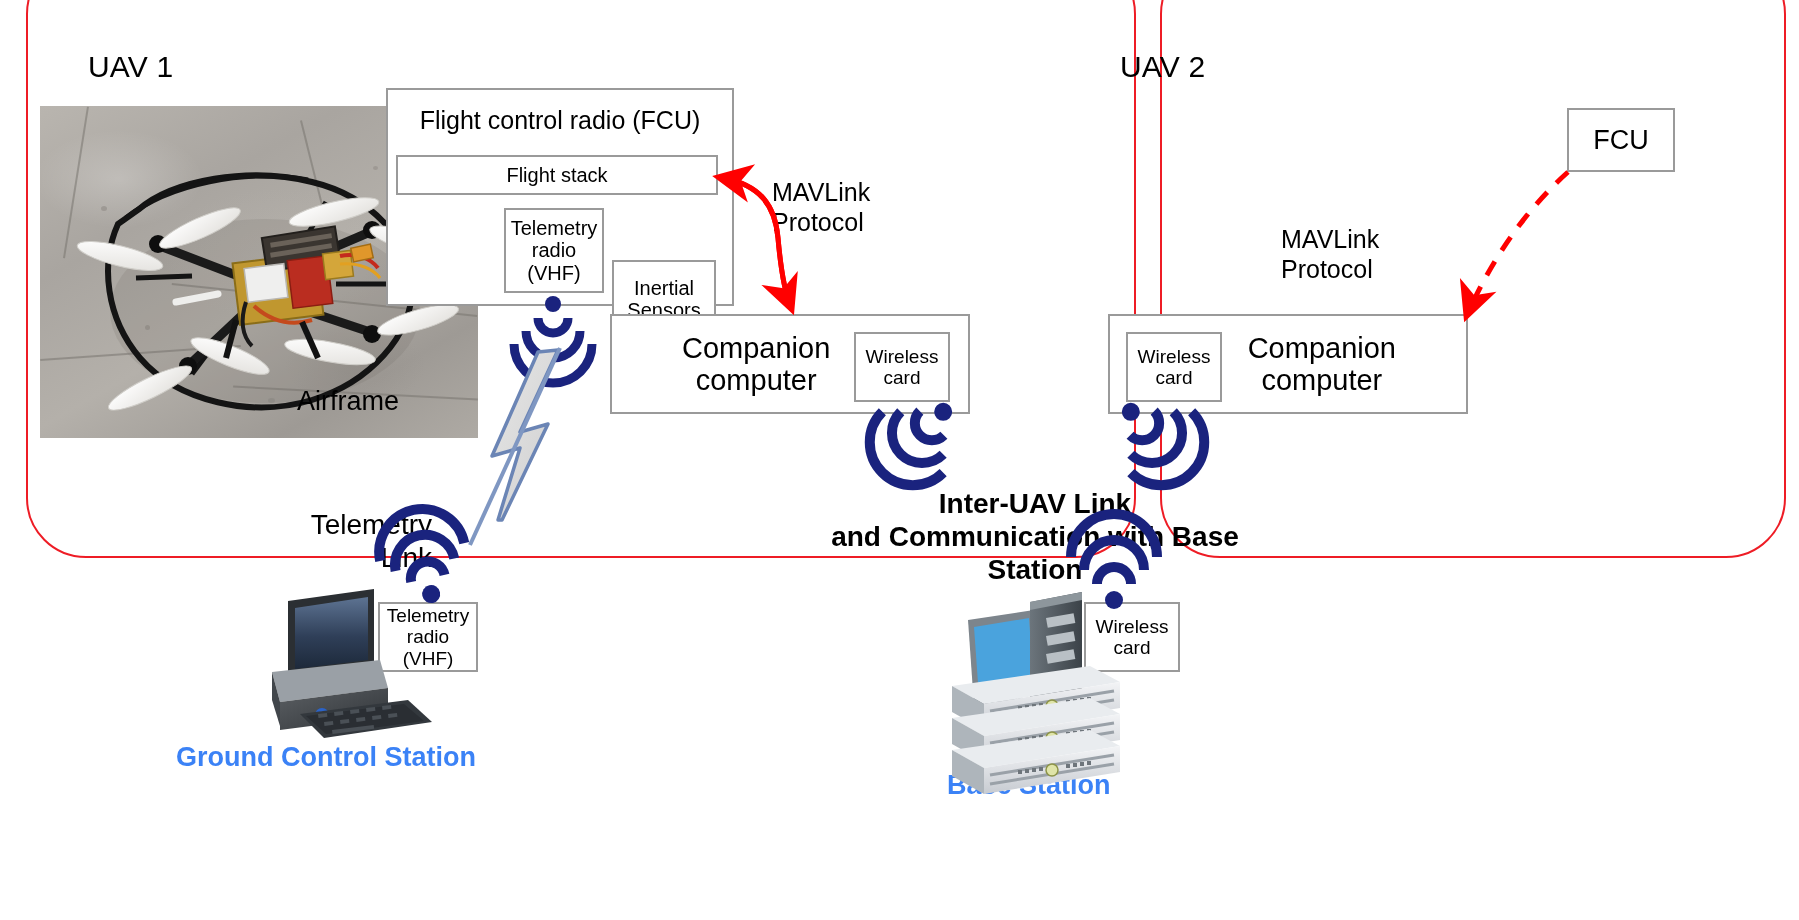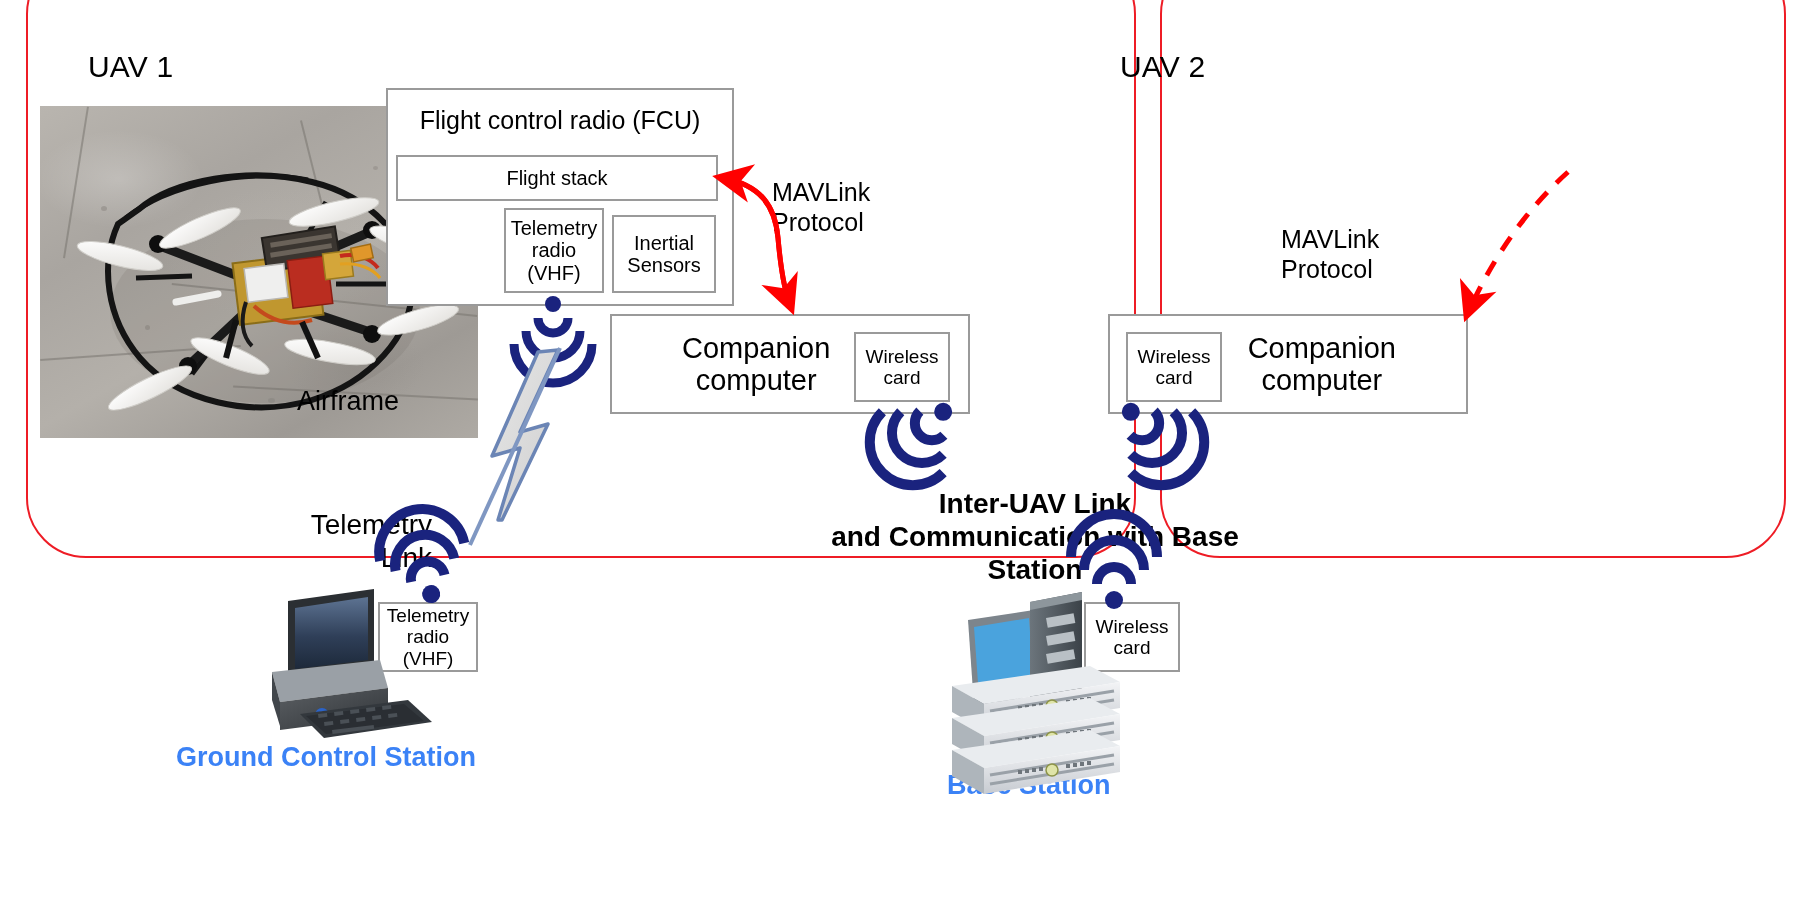--- a/index.html
+++ b/index.html
@@ -54,21 +54,21 @@
     color: #000;
     line-height: 1.12;
   }
 
   
   #fcu1 { left: 386px; top: 88px; width: 348px; height: 218px; display:block; }
   #fcu1-title {
     position: absolute; left: 0; top: 16px; width: 100%;
     text-align: center; font-size: 25px; color: #000;
   }
-  #flight-stack { left: 396px; top: 155px; width: 322px; height: 46px; font-size: 20px; }
+  #flight-stack { left: 396px; top: 155px; width: 322px; height: 40px; font-size: 20px; }
   #gps-box       { left: 396px; top: 215px; width: 100px; height: 78px; font-size: 21px; }
   #telemradio-box{ left: 504px; top: 208px; width: 100px; height: 85px; font-size: 20px; }
   #inertial-box  { left: 612px; top: 215px; width: 104px; height: 78px; font-size: 20px; }
 
   #companion1 { left: 610px; top: 314px; width: 360px; height: 100px; font-size: 29px; justify-content: flex-start; padding-left: 70px; }
   #wireless1  { left: 854px; top: 332px; width: 96px; height: 70px; font-size: 19px; }
 
   
   #fcu2 { left: 1567px; top: 108px; width: 108px; height: 64px; font-size: 27px; }
   #companion2 { left: 1108px; top: 314px; width: 360px; height: 100px; font-size: 29px; justify-content: flex-end; padding-right: 70px; }
@@ -207,28 +207,29 @@
     </svg>
   </div>
 
   <div class="gbox" id="fcu1">
     <div id="fcu1-title">Flight control radio (FCU)</div>
   </div>
   <div class="gbox" id="flight-stack">Flight stack</div>
   <div class="gbox" id="telemradio-box" style="white-space: pre-line;">Telemetry
 radio
 (VHF)</div>
-  <div class="gbox" id="inertial-box" style="white-space: pre-line;">Inertial
+  <div class="gbox" id="inertial-box" style="white-space: pre-line; margin-top: 45px;">Inertial
 Sensors</div>
 
   <div class="gbox" id="companion1" style="white-space: pre-line;">Companion
 computer</div>
   <div class="gbox" id="wireless1" style="white-space: pre-line;">Wireless
 card</div>
 
+  <div class="gbox" id="fcu2">FCU</div>
   <div class="gbox" id="companion2" style="white-space: pre-line;">Companion
 computer</div>
   <div class="gbox" id="wireless2" style="white-space: pre-line;">Wireless
 card</div>
 
   <div class="plain-label" id="mav1-label" style="white-space: pre-line;">MAVLink
 Protocol</div>
   <div class="plain-label" id="mav2-label" style="white-space: pre-line;">MAVLink
 Protocol</div>
 

